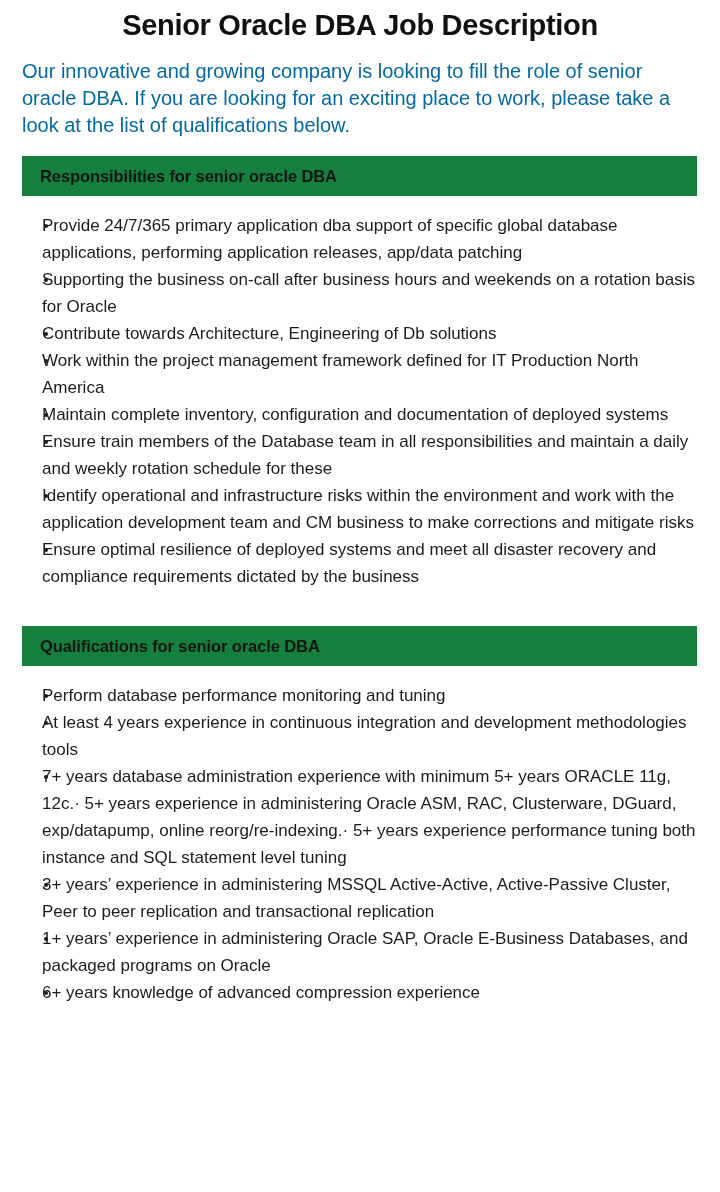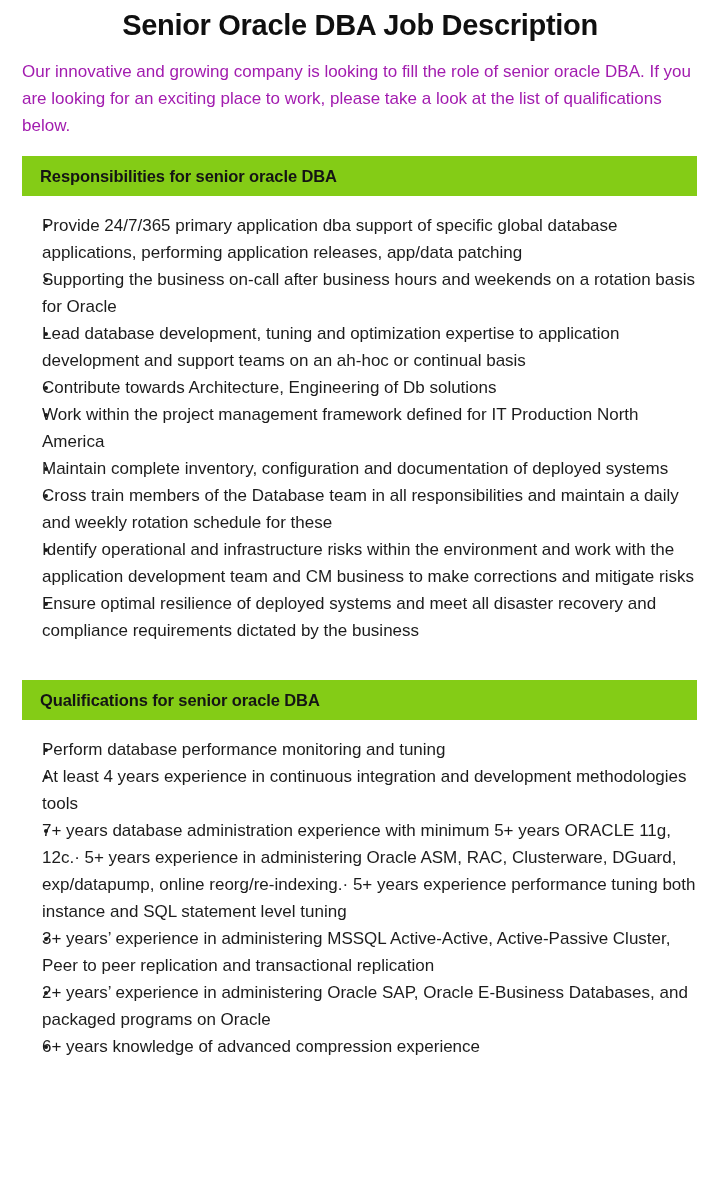--- a/index.html
+++ b/index.html
@@ -26,31 +26,31 @@
     text-align: center;
     font-size: 29px;
     line-height: 38px;
     font-weight: bold;
     letter-spacing: -0.3px;
     color: #101010;
   }
   .intro {
     margin: 14px 0 0 0;
     padding: 0 22px 0 22px;
-    font-size: 17px;
+    font-size: 20px;
     line-height: 27px;
-    color: #a21caf;
+    color: #0369a1;
     max-width: 700px;
   }
   .section {
     margin-top: 17px;
   }
   .section-header {
     margin: 0 23px 0 22px;
-    background: #84cc16;
+    background: #15803d;
     height: 40px;
     display: flex;
     align-items: center;
     box-sizing: border-box;
     padding-left: 18px;
   }
   .section-header-text {
     font-size: 16.5px;
     font-weight: bold;
     color: #141414;
@@ -92,37 +92,36 @@
 
   <p class="intro">Our innovative and growing company is looking to fill the role of senior oracle DBA. If you are looking for an exciting place to work, please take a look at the list of qualifications below.</p>
 
   <div class="section responsibilities">
     <div class="section-header">
       <span class="section-header-text">Responsibilities for senior oracle DBA</span>
     </div>
     <ul class="bullets">
       <li>Provide 24/7/365 primary application dba support of specific global database applications, performing application releases, app/data patching</li>
       <li>Supporting the business on-call after business hours and weekends on a rotation basis for Oracle</li>
-      <li>Lead database development, tuning and optimization expertise to application development and support teams on an ah-hoc or continual basis</li>
       <li>Contribute towards Architecture, Engineering of Db solutions</li>
       <li>Work within the project management framework defined for IT Production North America</li>
       <li>Maintain complete inventory, configuration and documentation of deployed systems</li>
-      <li>Cross train members of the Database team in all responsibilities and maintain a daily and weekly rotation schedule for these</li>
+      <li>Ensure train members of the Database team in all responsibilities and maintain a daily and weekly rotation schedule for these</li>
       <li>Identify operational and infrastructure risks within the environment and work with the application development team and CM business to make corrections and mitigate risks</li>
       <li>Ensure optimal resilience of deployed systems and meet all disaster recovery and compliance requirements dictated by the business</li>
     </ul>
   </div>
 
   <div class="section qualifications">
     <div class="section-header">
       <span class="section-header-text">Qualifications for senior oracle DBA</span>
     </div>
     <ul class="bullets">
       <li>Perform database performance monitoring and tuning</li>
       <li>At least 4 years experience in continuous integration and development methodologies tools</li>
       <li>7+ years database administration experience with minimum 5+ years ORACLE 11g, 12c.· 5+ years experience in administering Oracle ASM, RAC, Clusterware, DGuard, exp/datapump, online reorg/re-indexing.· 5+ years experience performance tuning both instance and SQL statement level tuning</li>
       <li>3+ years’ experience in administering MSSQL Active-Active, Active-Passive Cluster, Peer to peer replication and transactional replication</li>
-      <li>2+ years’ experience in administering Oracle SAP, Oracle E-Business Databases, and packaged programs on Oracle</li>
+      <li>1+ years’ experience in administering Oracle SAP, Oracle E-Business Databases, and packaged programs on Oracle</li>
       <li>6+ years knowledge of advanced compression experience</li>
     </ul>
   </div>
 
 </div>
 
 </body></html>

